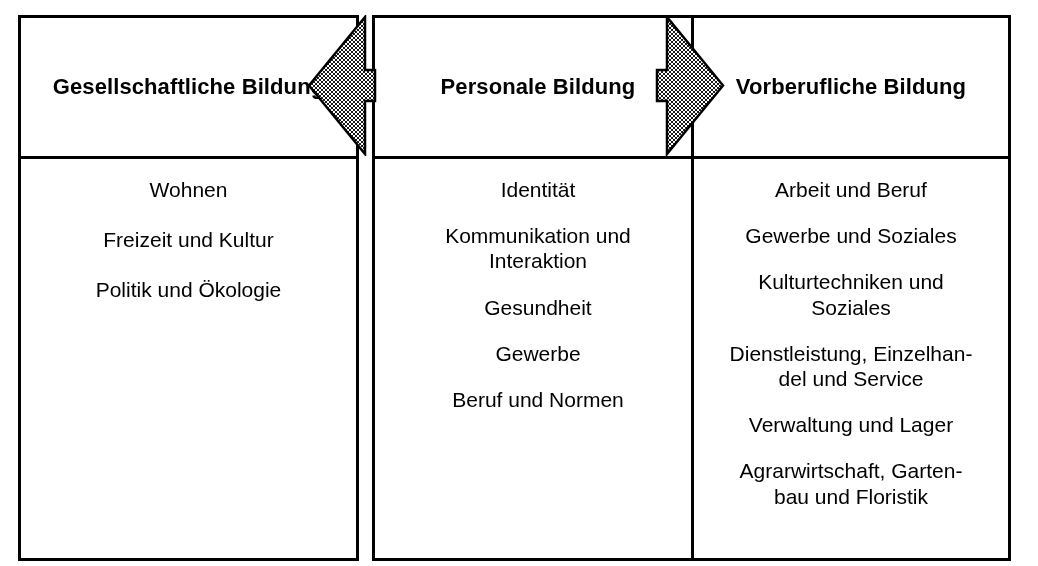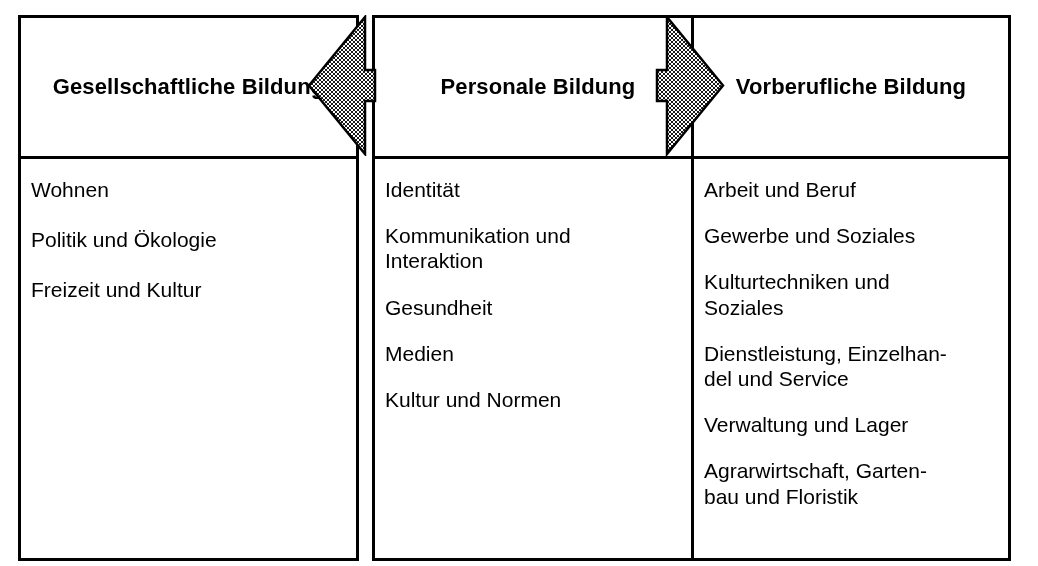--- a/index.html
+++ b/index.html
@@ -52,21 +52,21 @@
     font-size: 22px;
     font-weight: bold;
     line-height: 1.35;
     letter-spacing: 0.1px;
   }
 
   .column-body {
     flex: 1 1 auto;
     padding: 18px 10px 10px 10px;
     box-sizing: border-box;
-    text-align: left;
+    text-align: center;
     border-radius: 10px;
   }
   .body-item {
     font-size: 21px;
     line-height: 1.2;
     margin-bottom: 25px;
     white-space: pre-line;
   }
   #col-1 .body-item { margin-bottom: 25px; }
   #col-2 .body-item { margin-bottom: 21px; }
@@ -88,37 +88,37 @@
 
 <div id="diagram">
 
   <div class="column" id="col-1">
     <div class="column-header">
       <div class="column-header-text">Gesellschaftliche
 Bildung</div>
     </div>
     <div class="column-body">
       <div class="body-item">Wohnen</div>
+      <div class="body-item">Freizeit und Kultur</div>
       <div class="body-item">Politik und Ökologie</div>
-      <div class="body-item">Freizeit und Kultur</div>
     </div>
   </div>
 
   <div class="column" id="col-2">
     <div class="column-header">
       <div class="column-header-text">Personale
 Bildung</div>
     </div>
     <div class="column-body">
       <div class="body-item">Identität</div>
       <div class="body-item">Kommunikation und
 Interaktion</div>
       <div class="body-item">Gesundheit</div>
-      <div class="body-item">Medien</div>
-      <div class="body-item">Kultur und Normen</div>
+      <div class="body-item">Gewerbe</div>
+      <div class="body-item">Beruf und Normen</div>
     </div>
   </div>
 
   <div class="column" id="col-3">
     <div class="column-header">
       <div class="column-header-text">Vorberufliche
 Bildung</div>
     </div>
     <div class="column-body">
       <div class="body-item">Arbeit und Beruf</div>

